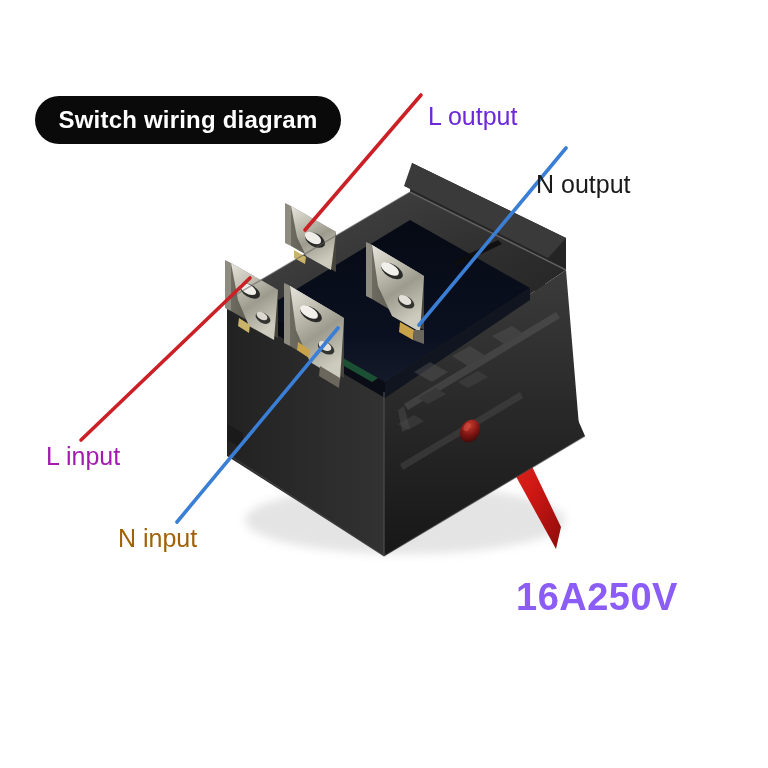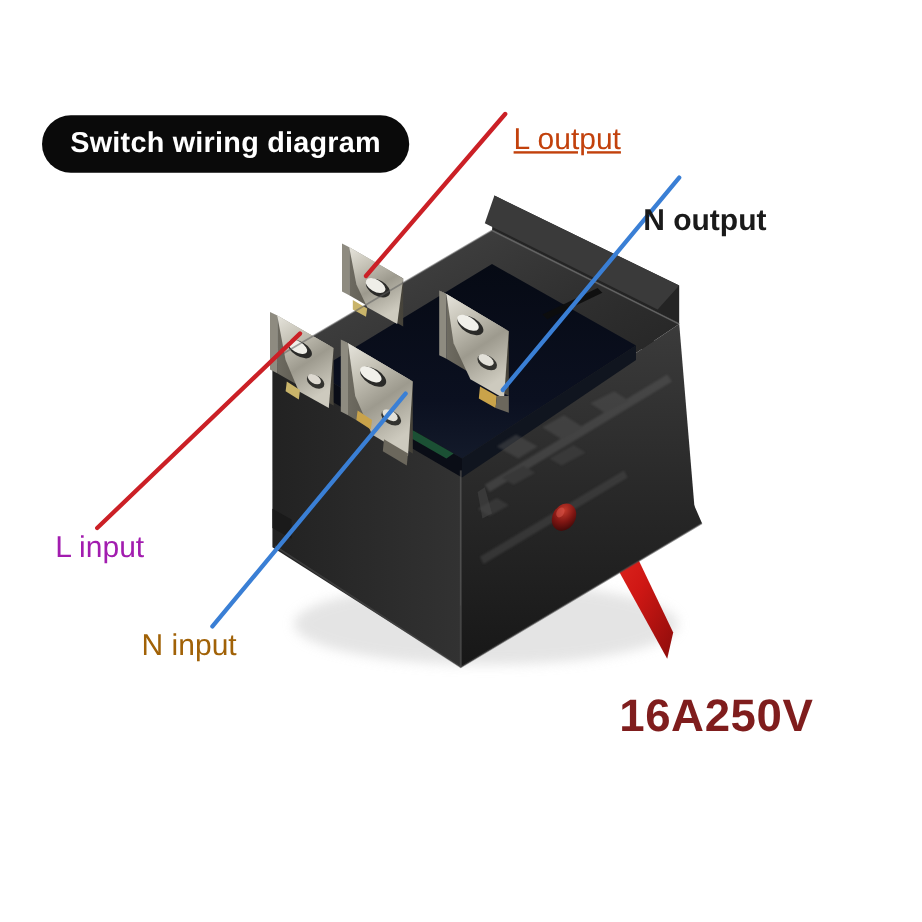--- a/index.html
+++ b/index.html
@@ -46,21 +46,21 @@
   }
 
   
   .callout {
     position: absolute;
     font-size: 25px;
     white-space: nowrap;
     line-height: 1;
   }
   #label-l-output { left: 428px; top: 104px; color: #1a1a1a; }
-  #label-n-output { left: 536px; top: 172px; color: #1a1a1a; font-weight: bold; }
+  #label-n-output { left: 536px; top: 172px; color: #1a1a1a; }
   #label-l-input  { left: 46px;  top: 444px; color: #cb2026; }
   #label-n-input  { left: 118px; top: 526px; color: #4a82d8; }
 
   
   #rating {
     position: absolute;
     left: 516px;
     top: 576px;
     font-size: 38px;
     font-weight: bold;
@@ -237,20 +237,20 @@
     <line id="line-l-output" x1="421" y1="95" x2="305" y2="230" stroke="#cb2026" stroke-width="3.6" stroke-linecap="round"></line>
     <line id="line-n-output" x1="566" y1="148" x2="419" y2="325" stroke="#3a7fd5" stroke-width="3.6" stroke-linecap="round"></line>
     <line id="line-l-input" x1="81" y1="440" x2="250" y2="278" stroke="#cb2026" stroke-width="3.6" stroke-linecap="round"></line>
     <line id="line-n-input" x1="177" y1="522" x2="338" y2="328" stroke="#3a7fd5" stroke-width="3.6" stroke-linecap="round"></line>
   </svg>
 
   <div id="title-pill" style="background: rgb(10, 10, 10);">
     <span class="txt" style="color: rgb(255, 255, 255);">Switch wiring diagram</span>
   </div>
 
-  <div class="callout" id="label-l-output" style="color: #c2410c; text-decoration: underline;">L output</div>
+  <div class="callout" id="label-l-output" style="color: #6d28d9;">L output</div>
   <div class="callout" id="label-n-output" style="color: rgb(26, 26, 26);">N output</div>
   <div class="callout" id="label-l-input" style="color: #a21caf;">L input</div>
   <div class="callout" id="label-n-input" style="color: #a16207;">N input</div>
 
-  <div id="rating" style="color: #7f1d1d;">16A250V</div>
+  <div id="rating" style="color: #8b5cf6;">16A250V</div>
 
 </div>
 
 </body></html>

